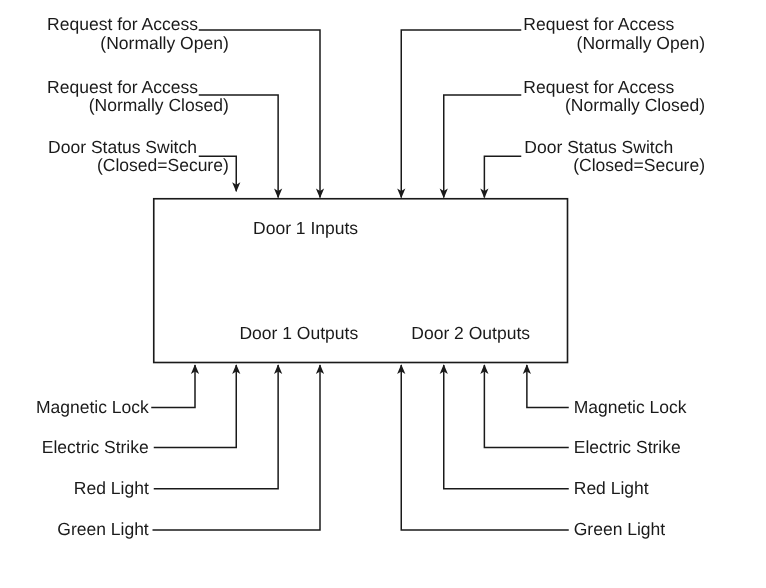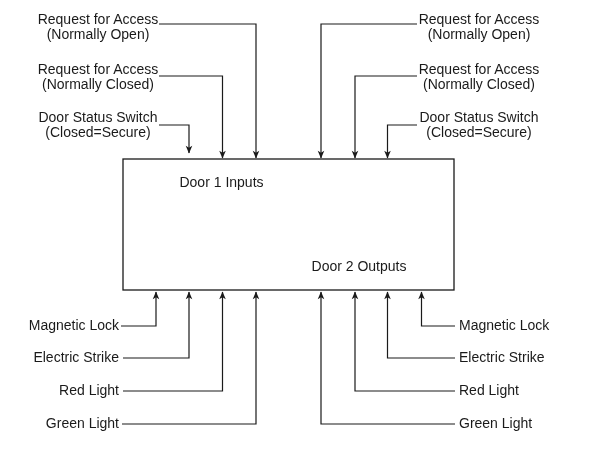--- a/index.html
+++ b/index.html
@@ -11,26 +11,26 @@
     color:var(--line-color);
     padding-left:36px;
   }
   .wires { position:absolute; left:0; top:0; width:613px; height:470px; }
   .connector { fill:none; stroke:var(--line-color); stroke-width:1.2; }
   .box-rect { fill:var(--bg-color); stroke:var(--line-color); stroke-width:1.3; }
   .lbl {
     position:absolute; font-size:14px; line-height:15px;
     white-space:nowrap; color:var(--line-color);
   }
-  .lbl .l2 { display:block; }
+  .lbl .l2 { display:block;text-align:right; }
   .tl { width:170px; left:13px;  text-align:center; }
   .tr { width:170px; left:394px; text-align:center; }
   .bl { width:119px; left:0;     text-align:right; }
   .br { left:459px; text-align:left; }
-  .boxlbl { width:130px; text-align:center; }
+  .boxlbl { width:130px; text-align:right; }
 </style>
 </head>
 <body>
 
 <div class="canvas">
 
   <svg class="wires" viewBox="0 0 613 470">
     <defs>
       <marker id="arrow" viewBox="0 0 10 10" refX="9.2" refY="5" markerWidth="8" markerHeight="6.5" orient="auto">
         <path d="M0,0.8 L10,5 L0,9.2 L2.5,5 Z" fill="#1a1a1a"></path>
@@ -78,20 +78,21 @@
   <div class="lbl tr" style="top:62px">
     <span class="l1">Request for Access</span>
     <span class="l2">(Normally Closed)</span>
   </div>
   <div class="lbl tr" style="top:110px">
     <span class="l1">Door Status Switch</span>
     <span class="l2">(Closed=Secure)</span>
   </div>
 
   <div class="lbl boxlbl" style="left:156.5px; top:175px">Door 1 Inputs</div>
+  <div class="lbl boxlbl" style="left:156.5px; top:259px">Door 1 Outputs</div>
   <div class="lbl boxlbl" style="left:294px; top:259px">Door 2 Outputs</div>
 
   <div class="lbl bl" style="top:318px">Magnetic Lock</div>
   <div class="lbl bl" style="top:350px">Electric Strike</div>
   <div class="lbl bl" style="top:383px">Red Light</div>
   <div class="lbl bl" style="top:416px">Green Light</div>
 
   <div class="lbl br" style="top:318px">Magnetic Lock</div>
   <div class="lbl br" style="top:350px">Electric Strike</div>
   <div class="lbl br" style="top:383px">Red Light</div>

